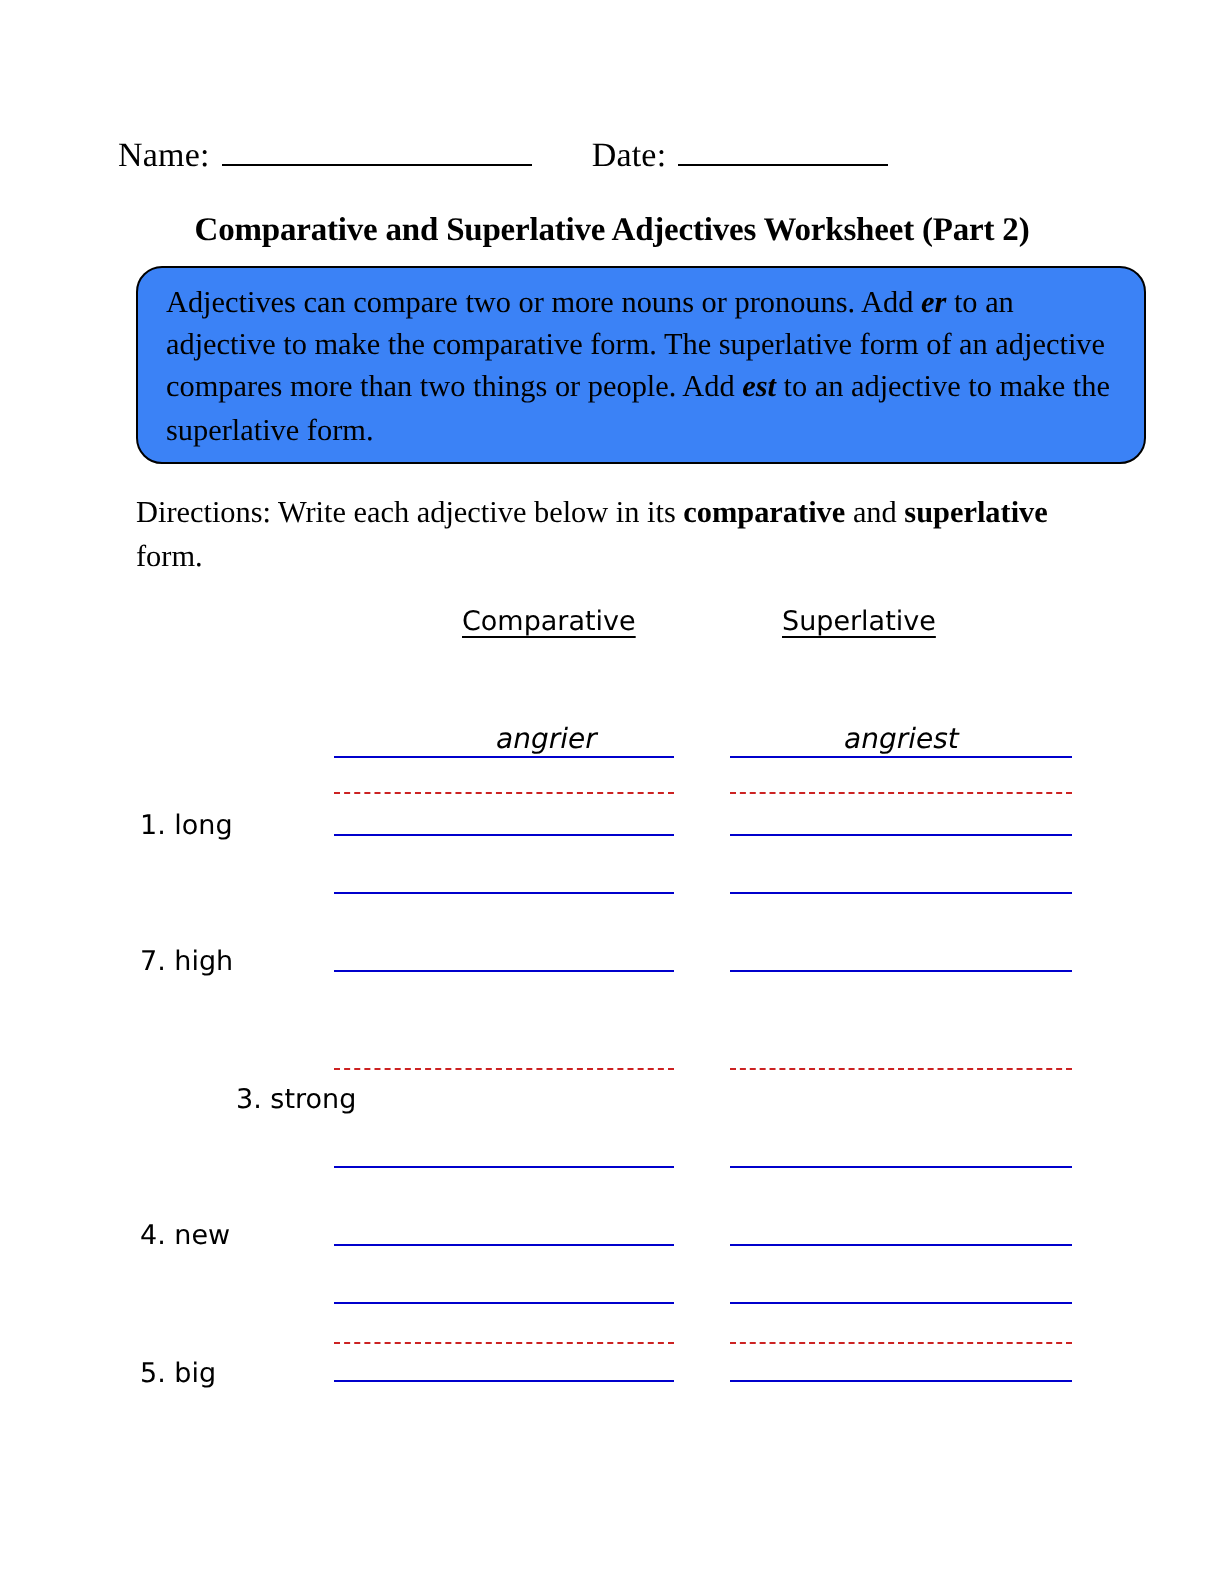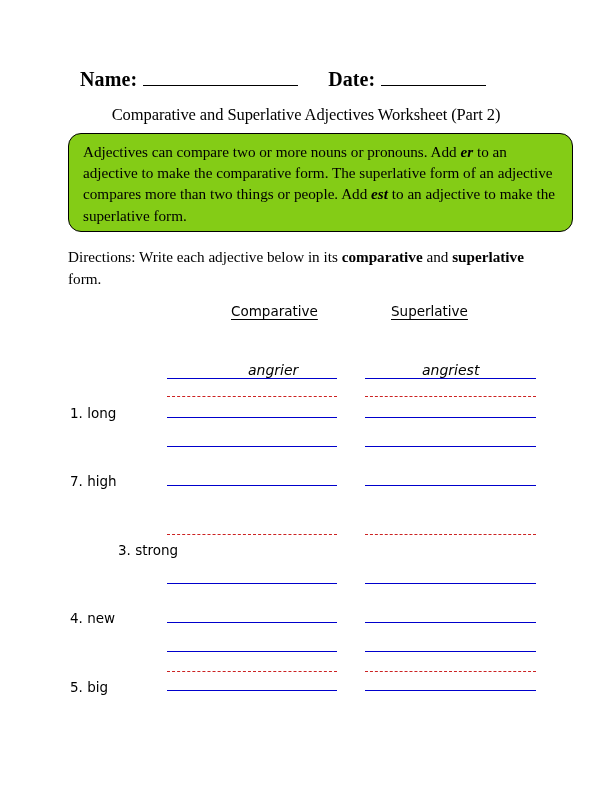--- a/index.html
+++ b/index.html
@@ -21,27 +21,27 @@
   .page {
     position: absolute;
     left: 0; top: 0;
     width: 612px;
     height: 792px;
   }
 
   
   .namedate {
     position: absolute;
-    left: 80px;
+    left: 59px;
     top: 68px;
     width: 480px;
     height: 24px;
     font-family: "Liberation Serif", "DejaVu Serif", serif;
-    font-weight: bold;
-    font-size: 20px;
+    font-weight: normal;
+    font-size: 17px;
     letter-spacing: 0.1px;
     white-space: nowrap;
   }
   .nd-label { display: inline-block; vertical-align: baseline; }
   .nd-rule {
     display: inline-block;
     vertical-align: baseline;
     border-bottom: 1.6px solid #000;
     height: 13px;
     margin: 0 4px 0 6px;
@@ -51,37 +51,37 @@
   .nd-gap { display: inline-block; width: 26px; }
 
   
   .title {
     position: absolute;
     left: 0;
     top: 105px;
     width: 612px;
     text-align: center;
     font-family: "Liberation Serif", "DejaVu Serif", serif;
-    font-weight: normal;
+    font-weight: bold;
     font-size: 16.5px;
     letter-spacing: -0.1px;
     white-space: nowrap;
   }
 
   
   .infobox {
     position: absolute;
     left: 68px;
     top: 133px;
     width: 505px;
     height: 99px;
     border: 1.4px solid #000000;
     border-radius: 13px;
     box-sizing: border-box;
-    background: #84cc16;
+    background: #3b82f6;
   }
   .infobox p {
     margin: 0;
     padding: 7px 13px 0 14px;
     font-family: "Liberation Serif", "DejaVu Serif", serif;
     font-size: 15.2px;
     line-height: 21.2px;
     text-align: left;
   }
   .infobox i.bi {

